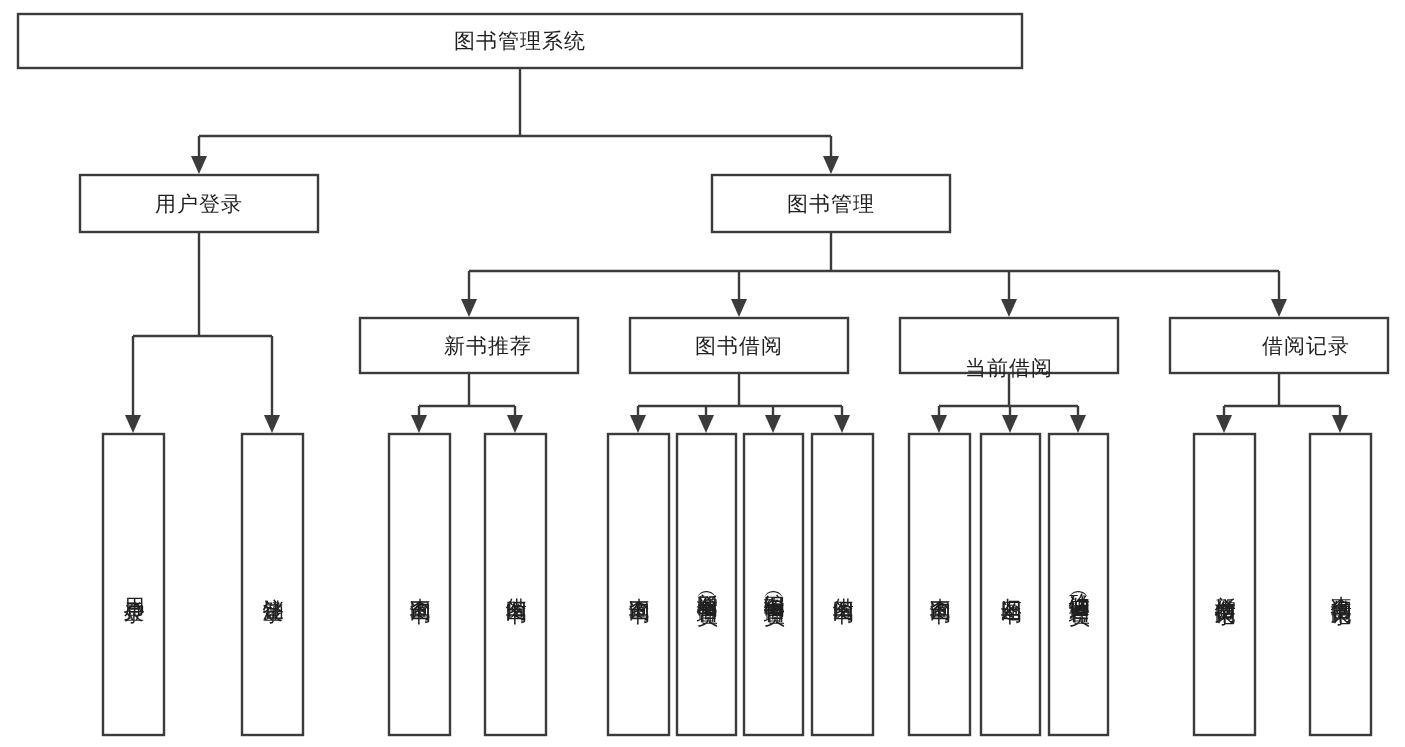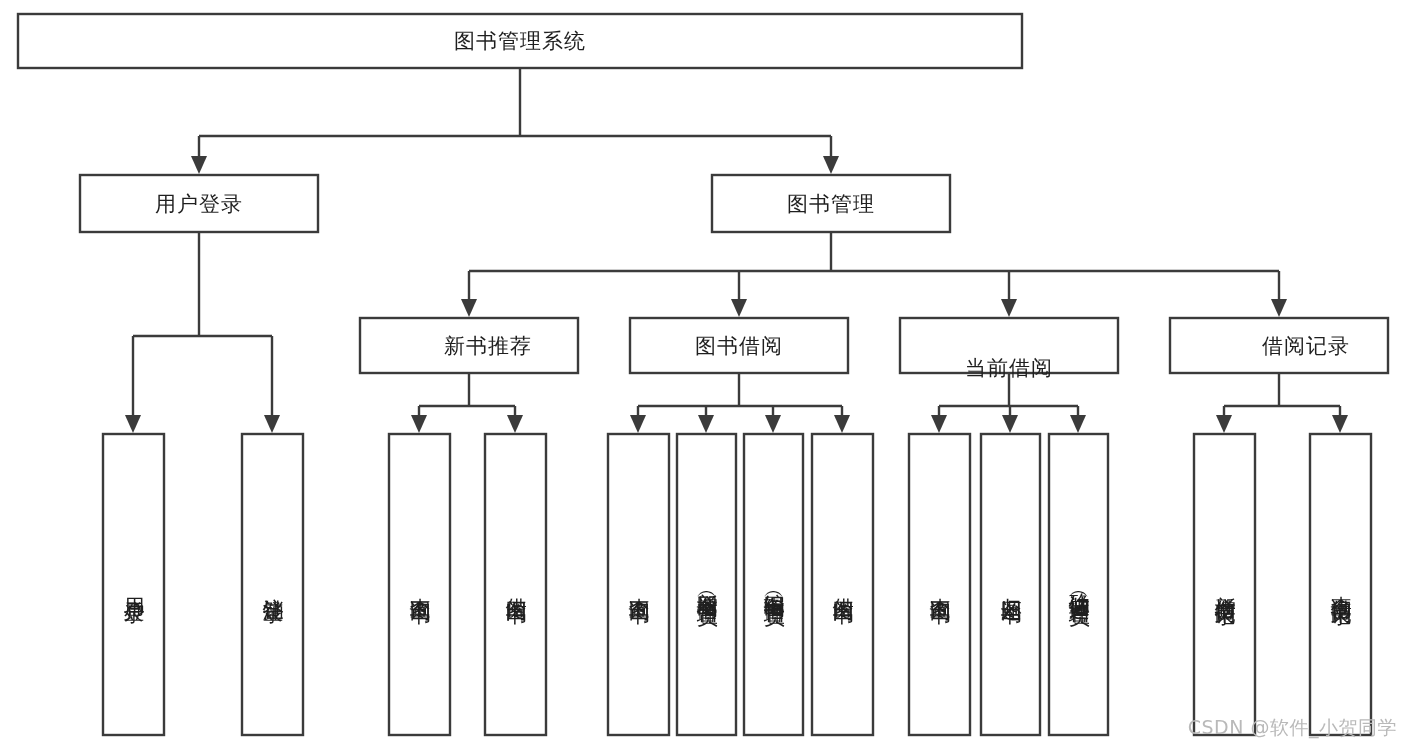--- a/index.html
+++ b/index.html
@@ -237,15 +237,14 @@
         <span class="vert-text">确认归还（管理员）</span>
       </div>
       <div class="vert-wrap" style="left: 1194px; top: 434px; width: 61px; height: 301px;">
         <span class="vert-text">新增借阅记录</span>
       </div>
       <div class="vert-wrap" style="left: 1310px; top: 434px; width: 61px; height: 301px;">
         <span class="vert-text">查询借阅记录</span>
       </div>
     </div>
 
-  <div id="watermark">CSDN @软件_小贺同学</div>
 
 </div>
 
 </body></html>

